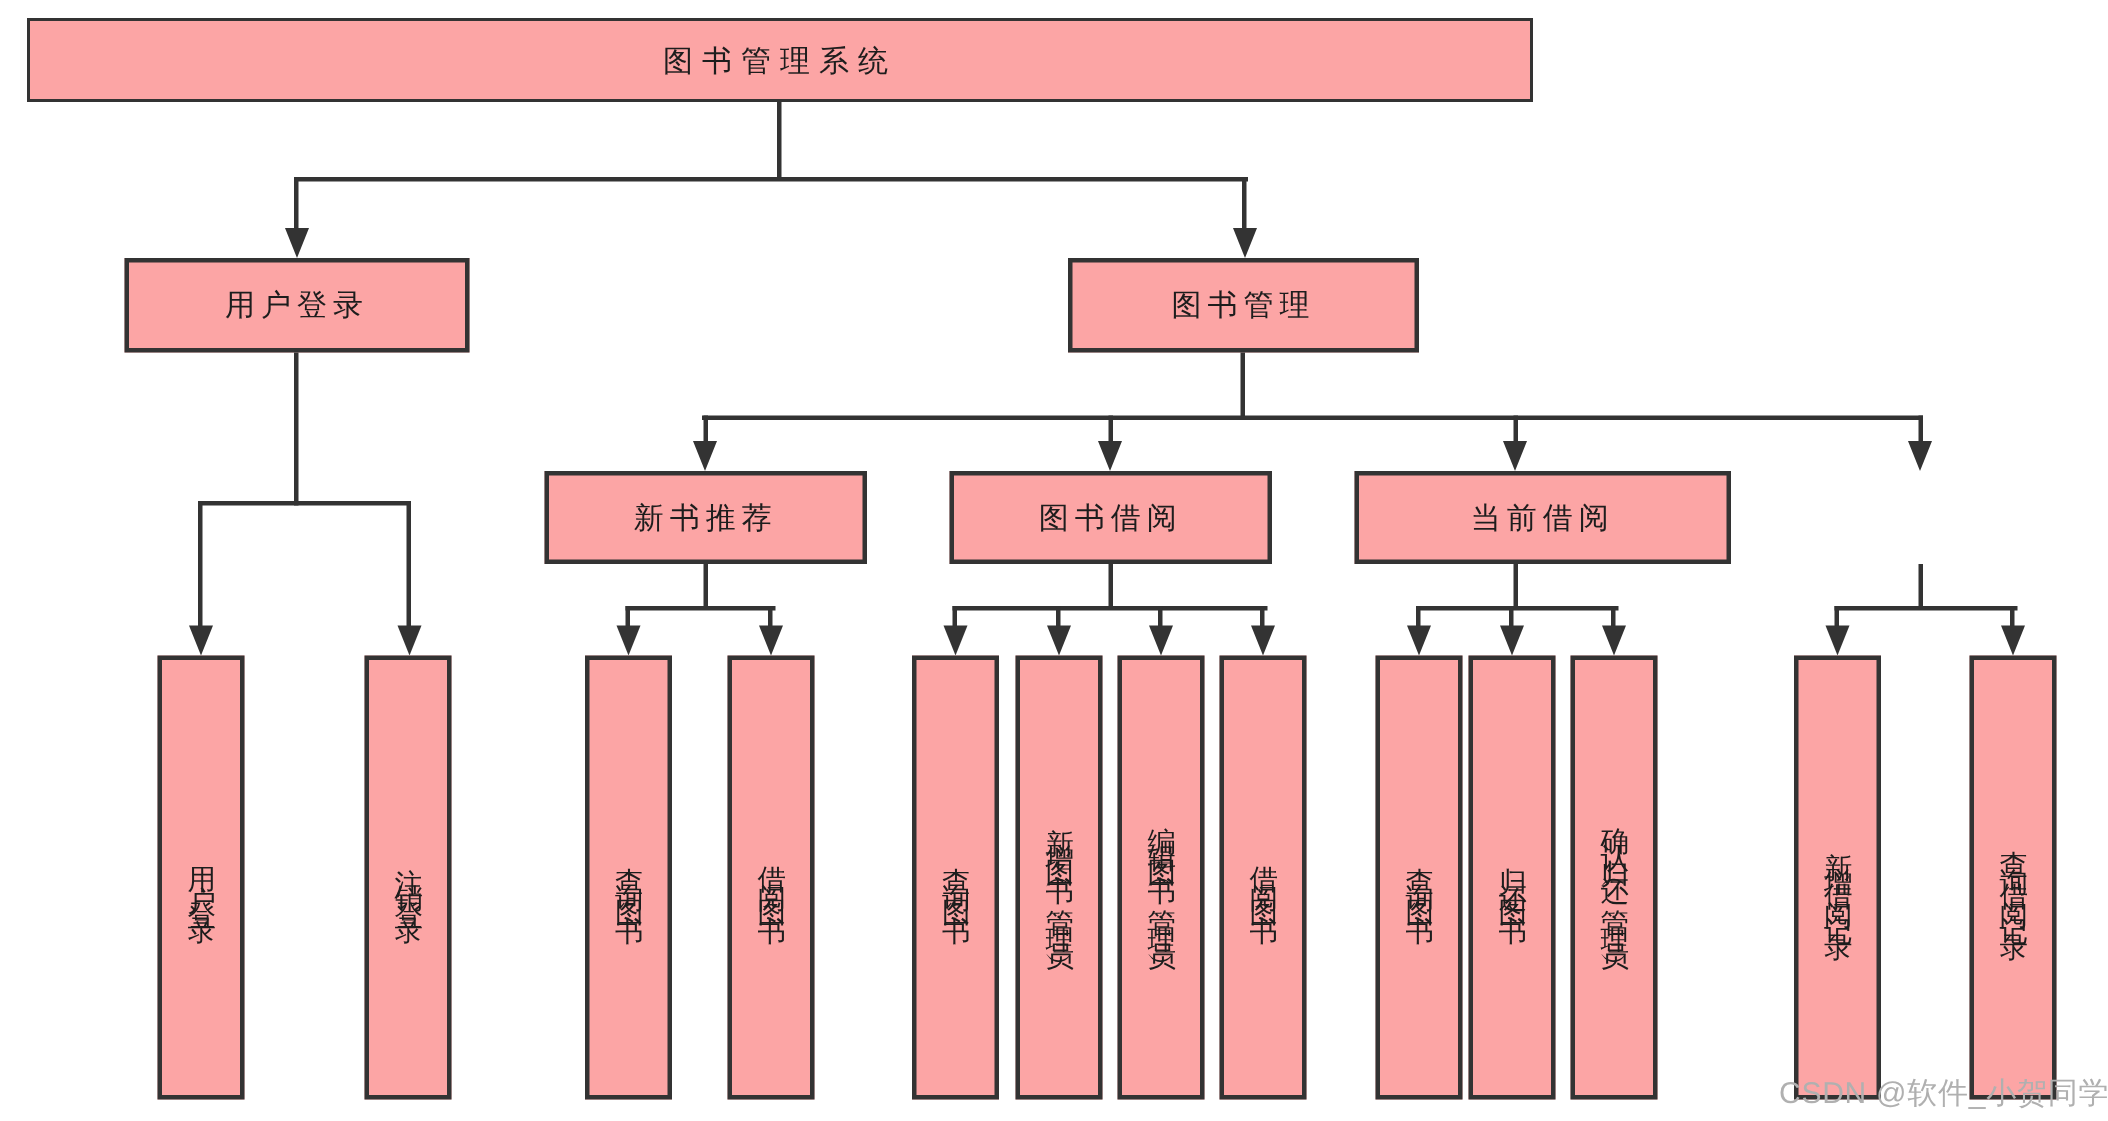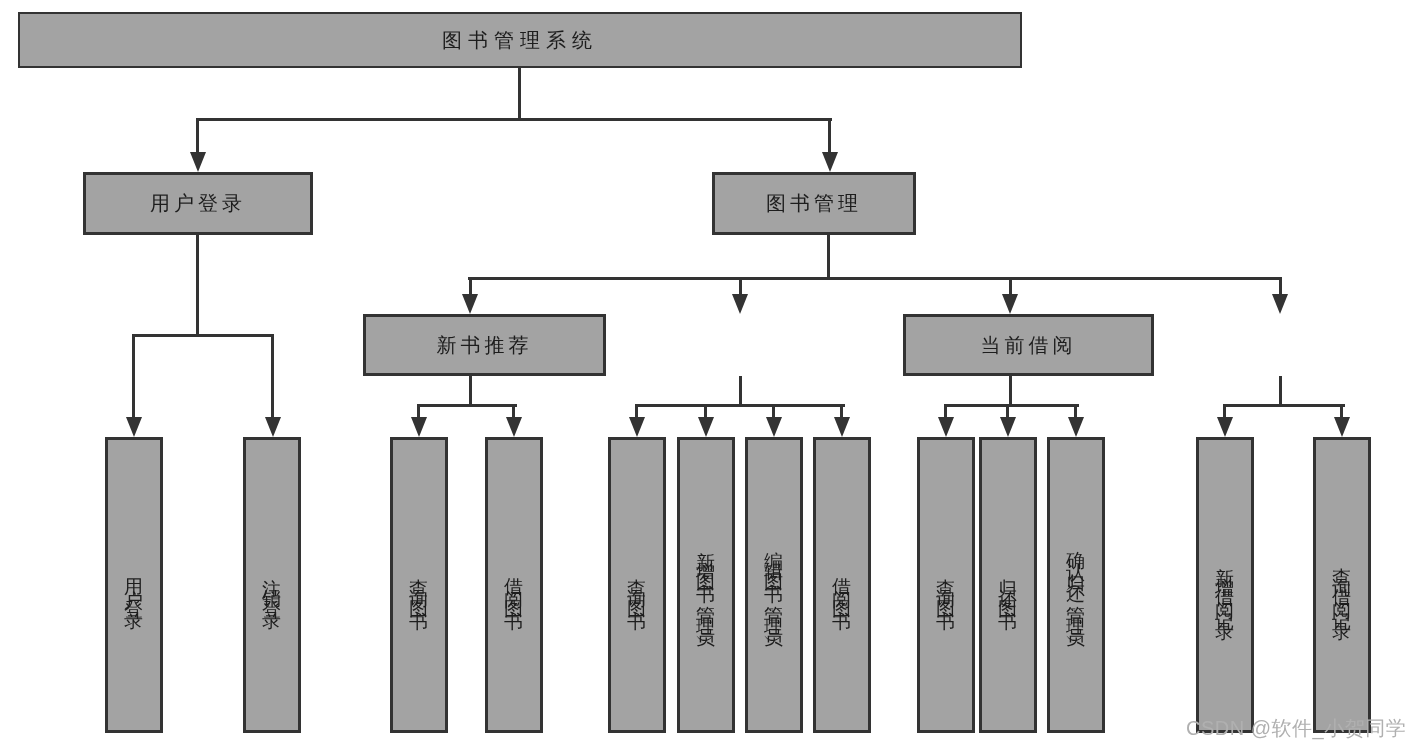--- a/index.html
+++ b/index.html
@@ -7,21 +7,21 @@
     position: relative;
     width: 1405px;
     height: 747px;
     background: var(--bg, #ffffff);
     font-family: "Liberation Sans", "DejaVu Sans", sans-serif;
     overflow: hidden;
   }
   .node {
     position: absolute;
     box-sizing: border-box;
-    background: #a3a3a3;
+    background: #fca5a5;
     border: 3px solid var(--line, #333333);
     display: flex;
     align-items: center;
     justify-content: center;
     color: var(--text, #1d1d1d);
   }
   .node.root { border-width: 2px; }
   .node.root span { font-size: 20px; letter-spacing: 6px; white-space: nowrap; }
   .node.branch span { font-size: 20px; letter-spacing: 4px; white-space: nowrap; }
   .vtext {
@@ -61,21 +61,21 @@
   <div class="line" style="left:518px;top:68px;width:3px;height:51px"></div>
   <div class="line" style="left:196px;top:118px;width:636px;height:3px"></div>
   <div class="line" style="left:196px;top:118px;width:3px;height:36px"></div>
   <div class="arrow" style="left:190px;top:152px"></div>
   <div class="line" style="left:828px;top:118px;width:3px;height:36px"></div>
   <div class="arrow" style="left:822px;top:152px"></div>
 
   <div class="node branch" style="left:83px;top:172px;width:230px;height:63px">
     <span>用户登录</span>
   </div>
-  <div class="node branch" style="left:712px;top:172px;width:204px;height:63px">
+  <div class="node branch" style="left:712px;top:172px;width:234px;height:63px">
     <span>图书管理</span>
   </div>
 
   <div class="line" style="left:196px;top:235px;width:3px;height:102px"></div>
   <div class="line" style="left:132px;top:334px;width:142px;height:3px"></div>
   <div class="line" style="left:132px;top:334px;width:3px;height:85px"></div>
   <div class="arrow" style="left:126px;top:417px"></div>
   <div class="line" style="left:271px;top:334px;width:3px;height:85px"></div>
   <div class="arrow" style="left:265px;top:417px"></div>
 
@@ -83,22 +83,25 @@
   <div class="line" style="left:468px;top:277px;width:814px;height:3px"></div>
   <div class="line" style="left:469px;top:277px;width:3px;height:19px"></div>
   <div class="arrow" style="left:462px;top:294px"></div>
   <div class="line" style="left:739px;top:277px;width:3px;height:19px"></div>
   <div class="arrow" style="left:732px;top:294px"></div>
   <div class="line" style="left:1009px;top:277px;width:3px;height:19px"></div>
   <div class="arrow" style="left:1002px;top:294px"></div>
   <div class="line" style="left:1279px;top:277px;width:3px;height:19px"></div>
   <div class="arrow" style="left:1272px;top:294px"></div>
 
-  <div class="node branch" style="left:363px;top:314px;width:243px;height:62px">
+  <div class="node branch" style="left:363px;top:314px;width:215px;height:62px">
     <span>新书推荐</span>
+  </div>
+  <div class="node branch" style="left:633px;top:314px;width:215px;height:62px">
+    <span>图书借阅</span>
   </div>
   <div class="node branch" style="left:903px;top:314px;width:251px;height:62px">
     <span>当前借阅</span>
   </div>
 
   <div class="line" style="left:469px;top:376px;width:3px;height:30px"></div>
   <div class="line" style="left:417px;top:404px;width:100px;height:3px"></div>
   <div class="line" style="left:417px;top:404px;width:3px;height:15px"></div>
   <div class="arrow" style="left:411px;top:417px"></div>
   <div class="line" style="left:512px;top:404px;width:3px;height:15px"></div>

